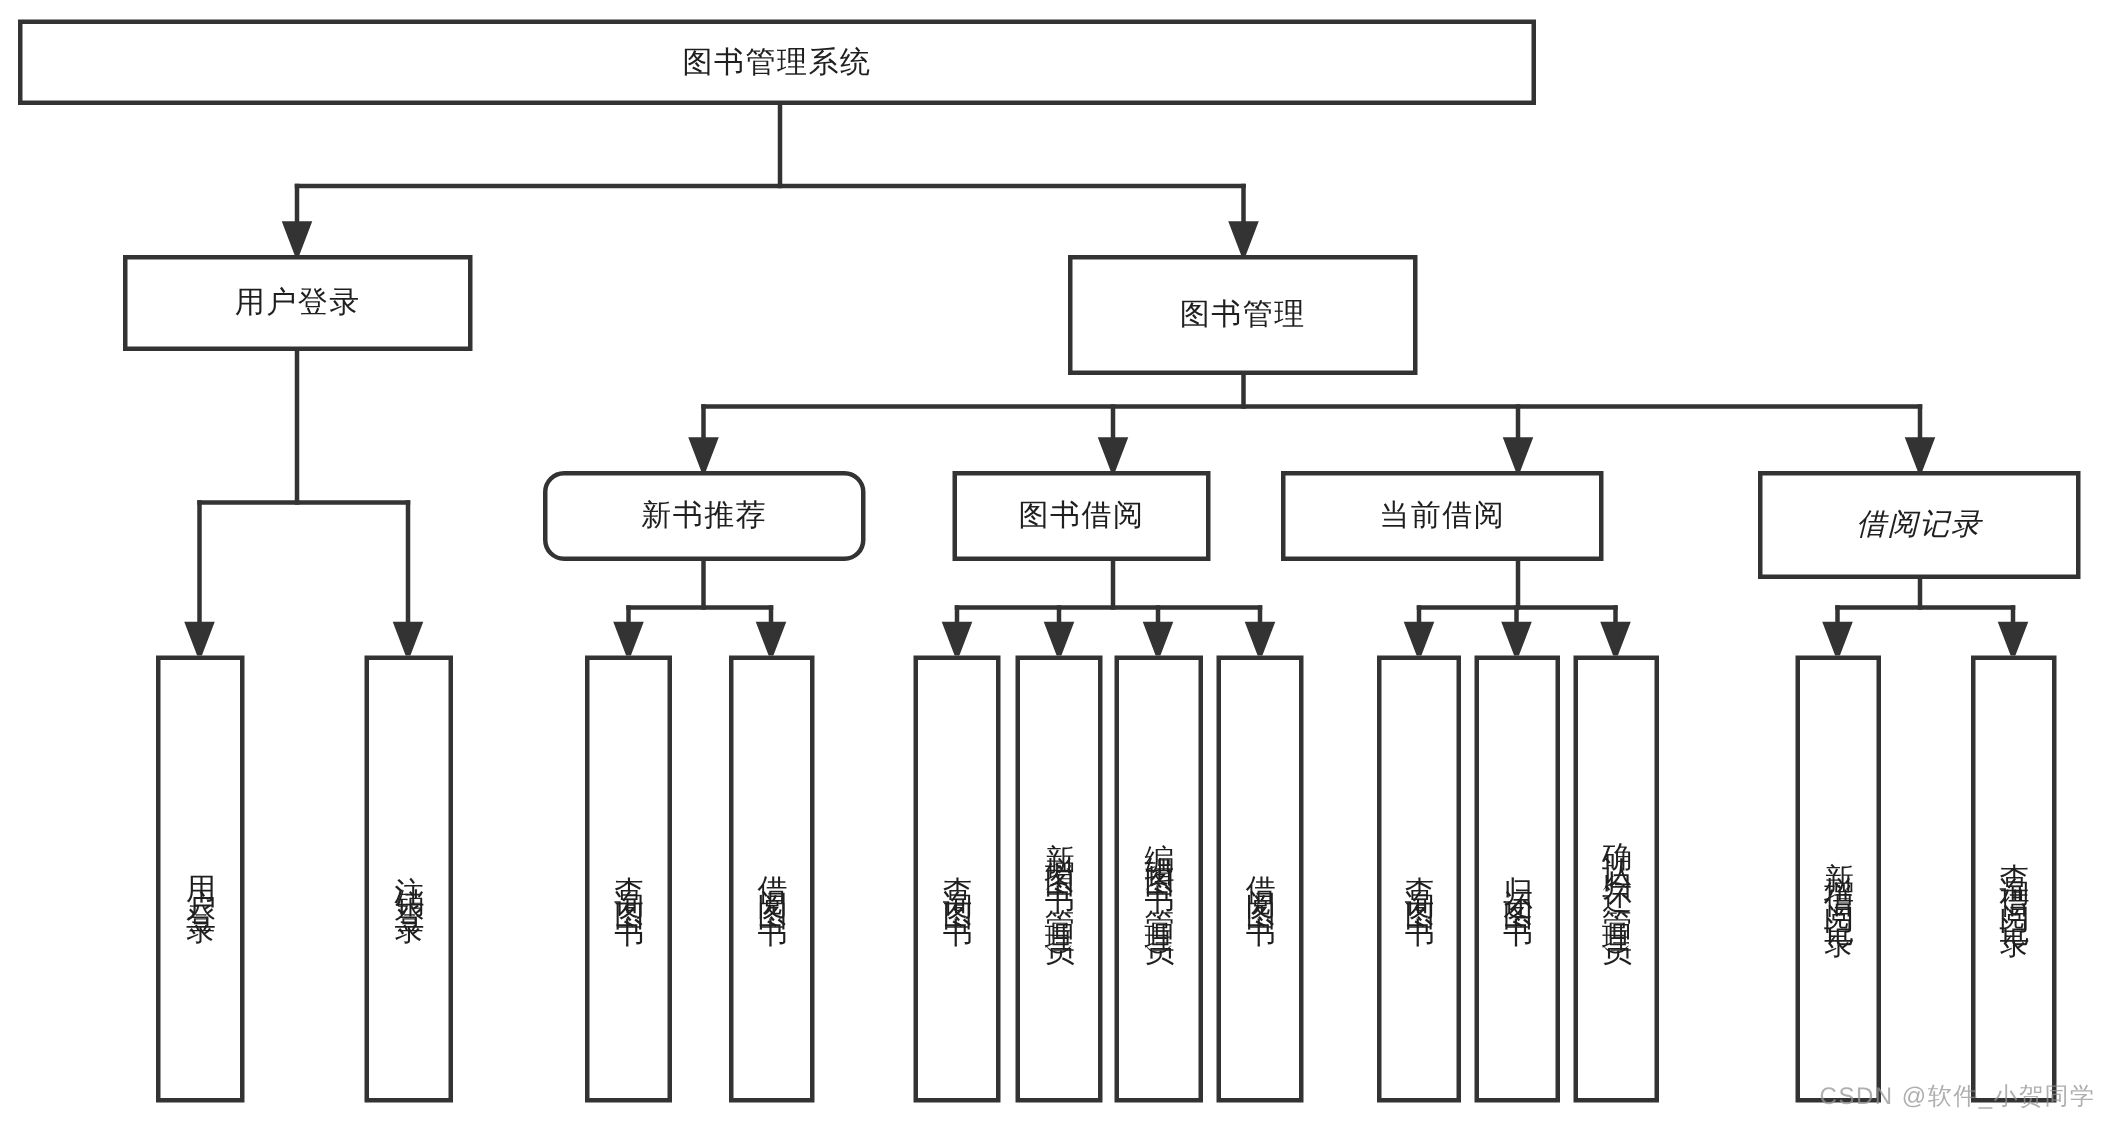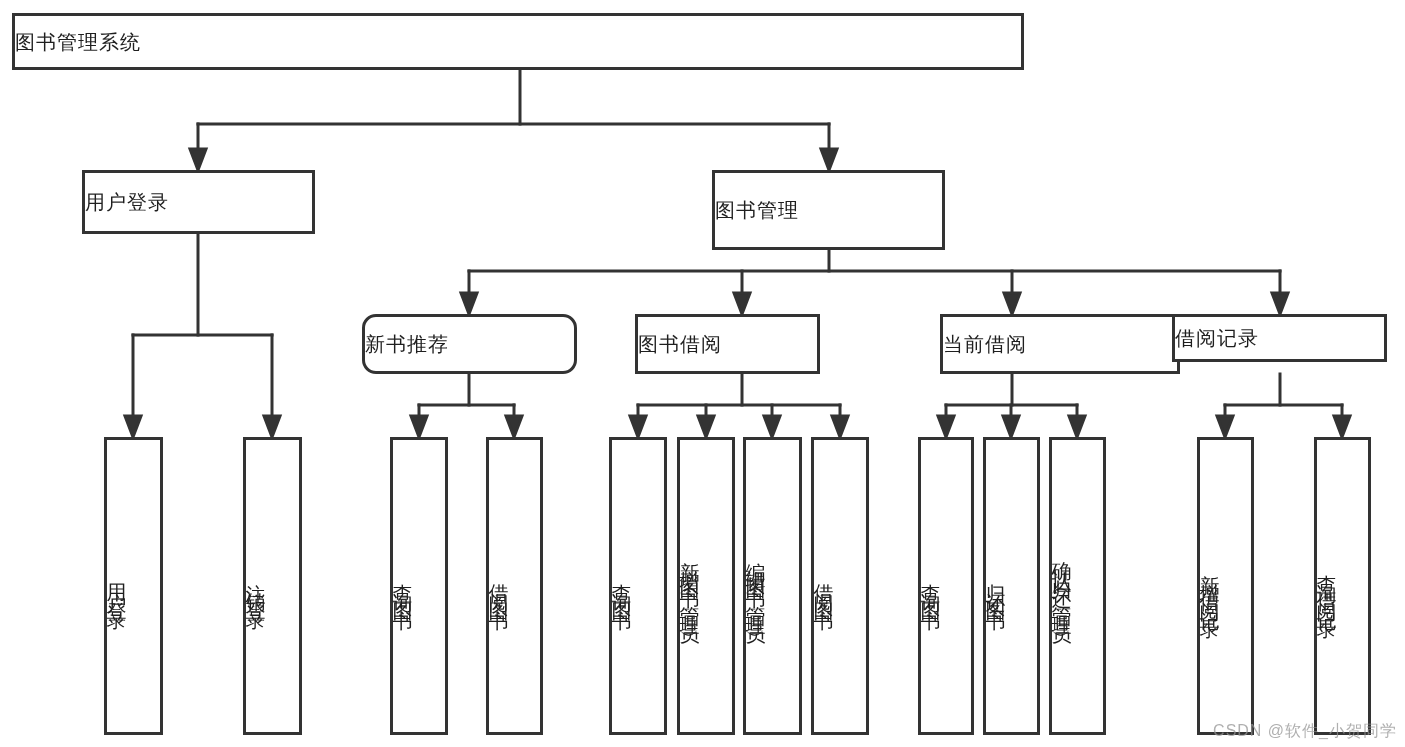--- a/index.html
+++ b/index.html
@@ -23,21 +23,21 @@
     height: 747px;
     pointer-events: none;
   }
   .node {
     position: absolute;
     box-sizing: border-box;
     border: 3px solid #333333;
     background: #ffffff;
     display: flex;
     align-items: center;
-    justify-content: flex-start;
+    justify-content: center;
     color: #1f1f1f;
     font-size: 20px;
     line-height: 1.2;
     white-space: nowrap;
   }
   .node .h-label {
     letter-spacing: 1px;
   }
   .leaf .v-label {
     writing-mode: vertical-rl;
@@ -132,27 +132,27 @@
   <div class="node" style="left:82px; top:170px; width:233px; height:64px;">
     <span class="h-label">用户登录</span>
   </div>
   <div class="node" style="left:712px; top:170px; width:233px; height:80px;">
     <span class="h-label">图书管理</span>
   </div>
 
   <div class="node" style="left:362px; top:314px; width:215px; height:60px;border-radius:14px;">
     <span class="h-label">新书推荐</span>
   </div>
-  <div class="node" style="left:635px; top:314px; width:185px; height:60px;">
+  <div class="node" style="left:635px; top:314px; width:172px; height:60px;">
     <span class="h-label">图书借阅</span>
   </div>
-  <div class="node" style="left:940px; top:314px; width:240px; height:60px;">
+  <div class="node" style="left:854px; top:314px; width:215px; height:60px;">
     <span class="h-label">当前借阅</span>
   </div>
-  <div class="node" style="left:1172px; top:314px; width:215px; height:48px;">
+  <div class="node" style="left:1172px; top:314px; width:215px; height:72px;font-style:italic;">
     <span class="h-label">借阅记录</span>
   </div>
 
   <div class="node leaf" style="left:104px; top:437px; width:59px; height:298px;">
     <span class="v-label">用户登录</span>
   </div>
   <div class="node leaf" style="left:243px; top:437px; width:59px; height:298px;">
     <span class="v-label">注销登录</span>
   </div>
 

